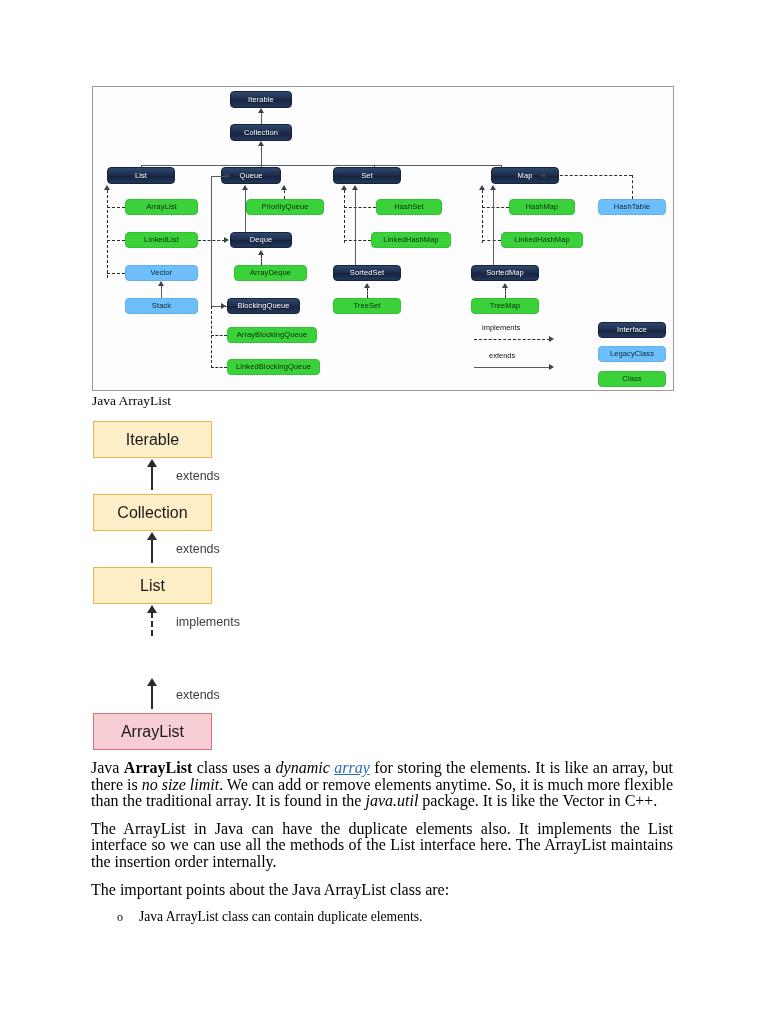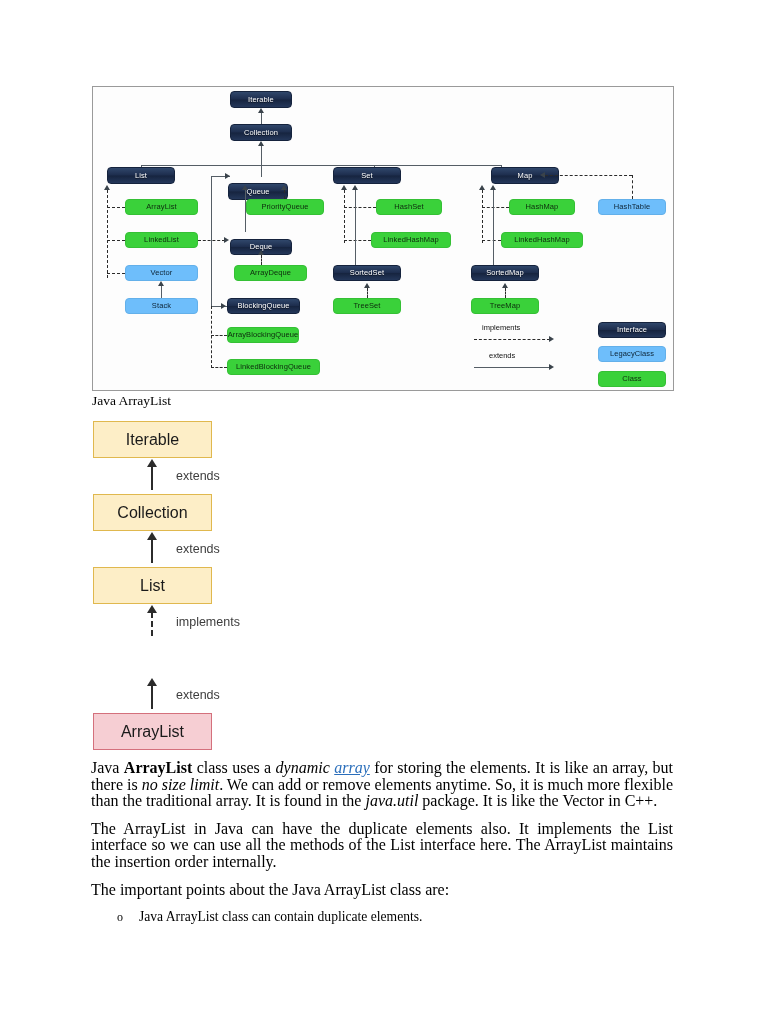--- a/index.html
+++ b/index.html
@@ -209,43 +209,43 @@
   <div class="ln h" style="left:48px; top:78px; width:360px;"></div>
   <div class="ln v" style="left:48px; top:78px; height:12px;"></div>
   <div class="ln v" style="left:168px; top:78px; height:12px;"></div>
   <div class="ln v" style="left:281px; top:78px; height:12px;"></div>
   <div class="ln v" style="left:408px; top:78px; height:12px;"></div>
 
   <div class="node iface" style="left:137px; top:4px; width:62px; height:17px;">Iterable</div>
   <div class="node iface" style="left:137px; top:37px; width:62px; height:17px;">Collection</div>
 
   <div class="node iface" style="left:14px; top:80px; width:68px; height:17px;">List</div>
-  <div class="node iface" style="left:135px; top:80px; width:60px; height:17px;margin-top:16px;">Queue</div>
+  <div class="node iface" style="left:128px; top:80px; width:60px; height:17px;">Queue</div>
   <div class="node iface" style="left:240px; top:80px; width:68px; height:17px;">Set</div>
   <div class="node iface" style="left:398px; top:80px; width:68px; height:17px;">Map</div>
 
   <div class="node cls" style="left:32px; top:112px; width:73px; height:16px;">ArrayList</div>
   <div class="node cls" style="left:32px; top:145px; width:73px; height:16px;">LinkedList</div>
   <div class="node legacy" style="left:32px; top:178px; width:73px; height:16px;">Vector</div>
   <div class="node legacy" style="left:32px; top:211px; width:73px; height:16px;">Stack</div>
 
   <div class="dl v" style="left:14px; top:103px; height:88px;"></div>
   <div class="arw up" style="left:10.5px; top:98px;"></div>
   <div class="dl h" style="left:14px; top:120px; width:18px;"></div>
   <div class="dl h" style="left:14px; top:153px; width:18px;"></div>
   <div class="dl h" style="left:14px; top:186px; width:18px;"></div>
 
   <div class="ln v" style="left:68px; top:199px; height:12px;"></div>
   <div class="arw up" style="left:64.5px; top:194px;"></div>
 
   <div class="node cls" style="left:153px; top:112px; width:78px; height:16px;">PriorityQueue</div>
-  <div class="node iface" style="left:137px; top:145px; width:62px; height:16px;margin-top:7px;">Deque</div>
+  <div class="node iface" style="left:137px; top:145px; width:62px; height:16px;">Deque</div>
   <div class="node cls" style="left:141px; top:178px; width:73px; height:16px;">ArrayDeque</div>
   <div class="node iface" style="left:134px; top:211px; width:73px; height:16px;">BlockingQueue</div>
-  <div class="node cls" style="left:134px; top:240px; width:72px; height:16px;">ArrayBlockingQueue</div>
+  <div class="node cls" style="left:134px; top:240px; width:90px; height:16px;">ArrayBlockingQueue</div>
   <div class="node cls" style="left:134px; top:272px; width:93px; height:16px;">LinkedBlockingQueue</div>
 
   <div class="dl v" style="left:191px; top:103px; height:9px;"></div>
   <div class="arw up" style="left:187.5px; top:98px;"></div>
 
   <div class="ln v" style="left:152px; top:103px; height:42px;"></div>
   <div class="arw up" style="left:148.5px; top:98px;"></div>
 
   <div class="dl h" style="left:105px; top:153px; width:27px;"></div>
   <div class="arw right" style="left:131px; top:149.5px;"></div>

